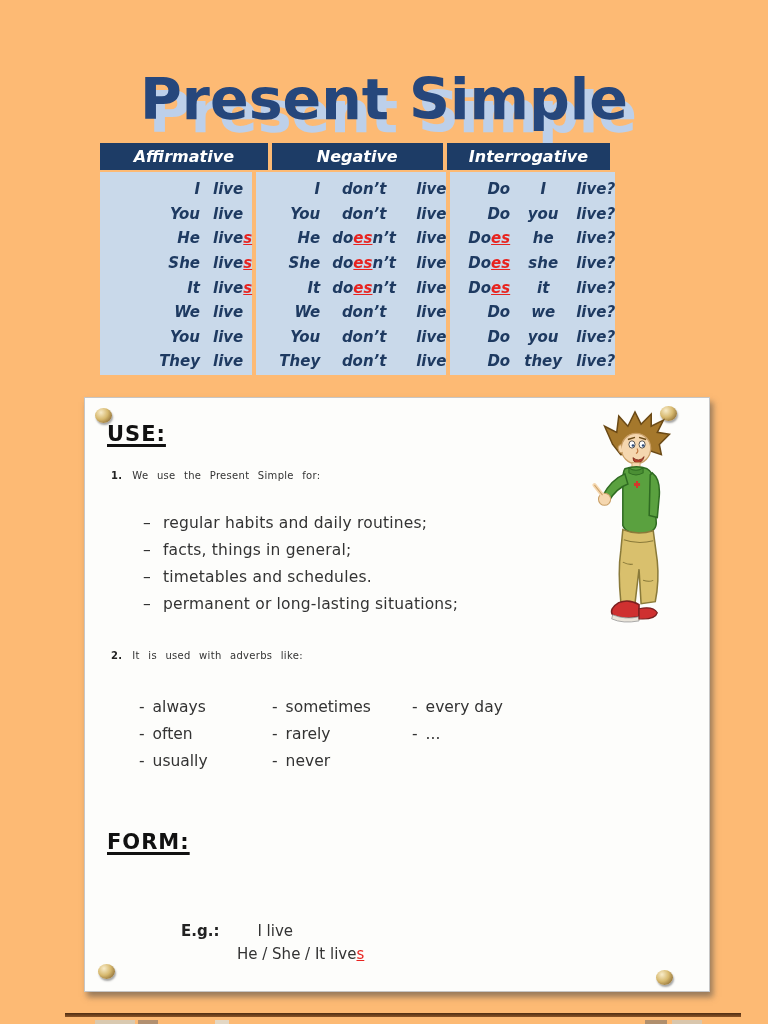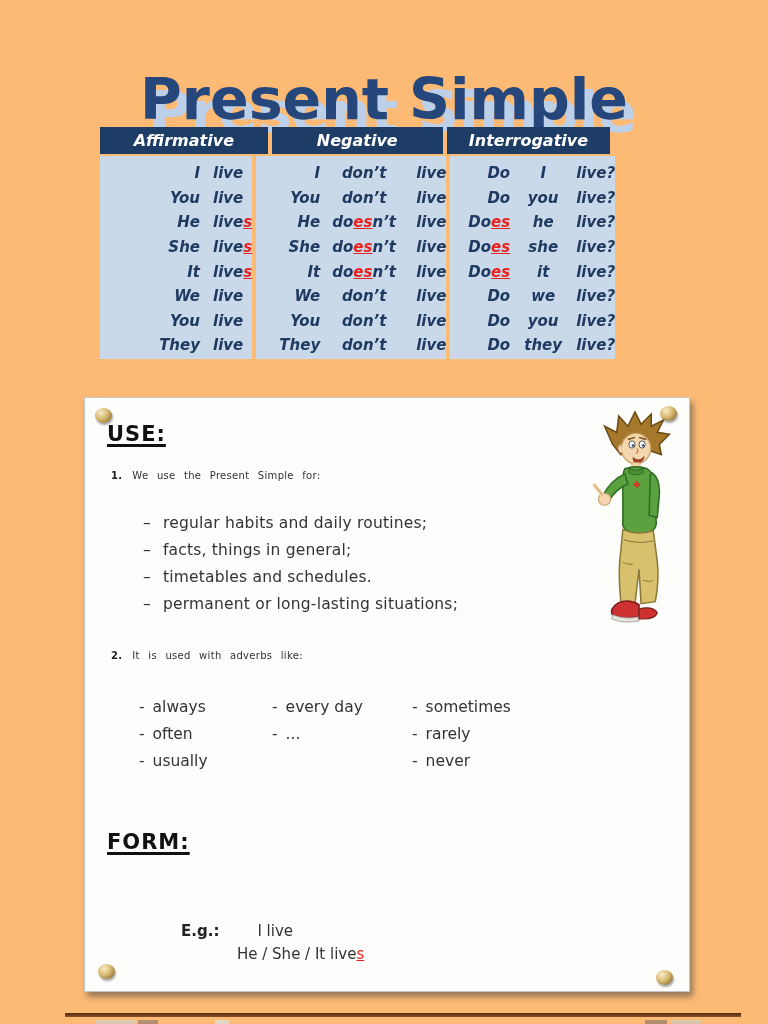--- a/index.html
+++ b/index.html
@@ -5,41 +5,41 @@
   html,body{margin:0;padding:0;background:#ffffff;}
   .page{position:relative;width:768px;height:1024px;background:#fdba74;overflow:hidden;
         font-family:"DejaVu Sans","Liberation Sans",sans-serif;}
 
   
   .title{position:absolute;top:28px;left:0;width:100%;text-align:center;
          font-size:57px;font-weight:800;color:#26477c;letter-spacing:0px;
          text-shadow:9px 13px 0 #bdd0ea;}
 
   
-  .ctable{position:absolute;left:100px;top:127px;width:510px;}
+  .ctable{position:absolute;left:100px;top:143px;width:510px;}
   .thead{display:flex;gap:4px;height:27px;}
   .th{background:#1d3c66;color:#ffffff;display:flex;align-items:center;justify-content:center;
       font-size:16px;font-weight:600;font-style:italic;}
   .w0{width:186px;} .w1{width:190px;} .w2{width:181px;}
   .tbody{display:flex;gap:4px;margin-top:2px;}
   .colbody{background:#c9d9ea;height:203px;padding-top:5px;box-sizing:border-box;}
   .row{height:24.6px;display:grid;font-size:15px;font-weight:600;font-style:italic;
        color:#1e3a61;align-items:center;}
   .col0 .row{grid-template-columns:100px 1fr;column-gap:13px;}
   .col0 .c0{text-align:right;} .col0 .c1{text-align:left;}
   .col1 .row{grid-template-columns:62px 76px 1fr;column-gap:6px;padding-left:2px;}
   .col1 .c0{text-align:right;} .col1 .c1{text-align:center;} .col1 .c2{text-align:left;padding-left:8px;}
   .col2 .row{grid-template-columns:56px 58px 1fr;column-gap:4px;padding-left:4px;}
   .col2 .c0{text-align:right;} .col2 .c1{text-align:center;} .col2 .c2{text-align:center;}
   .red{color:#e8231f;text-decoration:underline;text-decoration-color:#e8231f;}
 
   
   .poster{position:absolute;left:84px;top:397px;width:604px;height:593px;
           background:#fdfdfb;border:1px solid #c6c6c6;
-          box-shadow:3px 5px 6px rgba(70,70,70,0.55);}
+          box-shadow:3px 5px 6px rgba(70,70,70,0.55);padding-left:20px;}
   .pin{position:absolute;width:17px;height:15px;border-radius:50%;
        background:radial-gradient(circle at 35% 30%, #f8ecca, #d7b96f 45%, #8a6a33 85%);
        box-shadow:1px 2px 2px rgba(0,0,0,0.35);}
   .pin-tl{left:10px;top:10px;} .pin-tr{left:575px;top:8px;}
   .pin-bl{left:13px;top:566px;} .pin-br{left:571px;top:572px;}
 
   .sec-heading{position:absolute;font-size:21px;font-weight:800;color:#111111;
          text-decoration:underline;text-decoration-thickness:2.5px;text-underline-offset:3px;
          letter-spacing:1px;}
   .use-heading{left:22px;top:24px;}
@@ -240,27 +240,27 @@
       <span class="item-num">2.</span><span>It is used with adverbs like:</span>
     </div>
 
     <div class="adverbs">
       <div>
         <div class="adv-item"><span class="dash">-</span><span>always</span></div>
         <div class="adv-item"><span class="dash">-</span><span>often</span></div>
         <div class="adv-item"><span class="dash">-</span><span>usually</span></div>
       </div>
       <div>
-        <div class="adv-item"><span class="dash">-</span><span>every day</span></div>
-        <div class="adv-item"><span class="dash">-</span><span>...</span></div>
-      </div>
-      <div>
         <div class="adv-item"><span class="dash">-</span><span>sometimes</span></div>
         <div class="adv-item"><span class="dash">-</span><span>rarely</span></div>
         <div class="adv-item"><span class="dash">-</span><span>never</span></div>
+      </div>
+      <div>
+        <div class="adv-item"><span class="dash">-</span><span>every day</span></div>
+        <div class="adv-item"><span class="dash">-</span><span>...</span></div>
       </div>
     </div>
 
     <div class="sec-heading form-heading">FORM:</div>
 
 
     <div class="eg-row1">
       <span class="eg-label">E.g.:</span><span>I live</span>
     </div>
     <div class="eg-row2">

